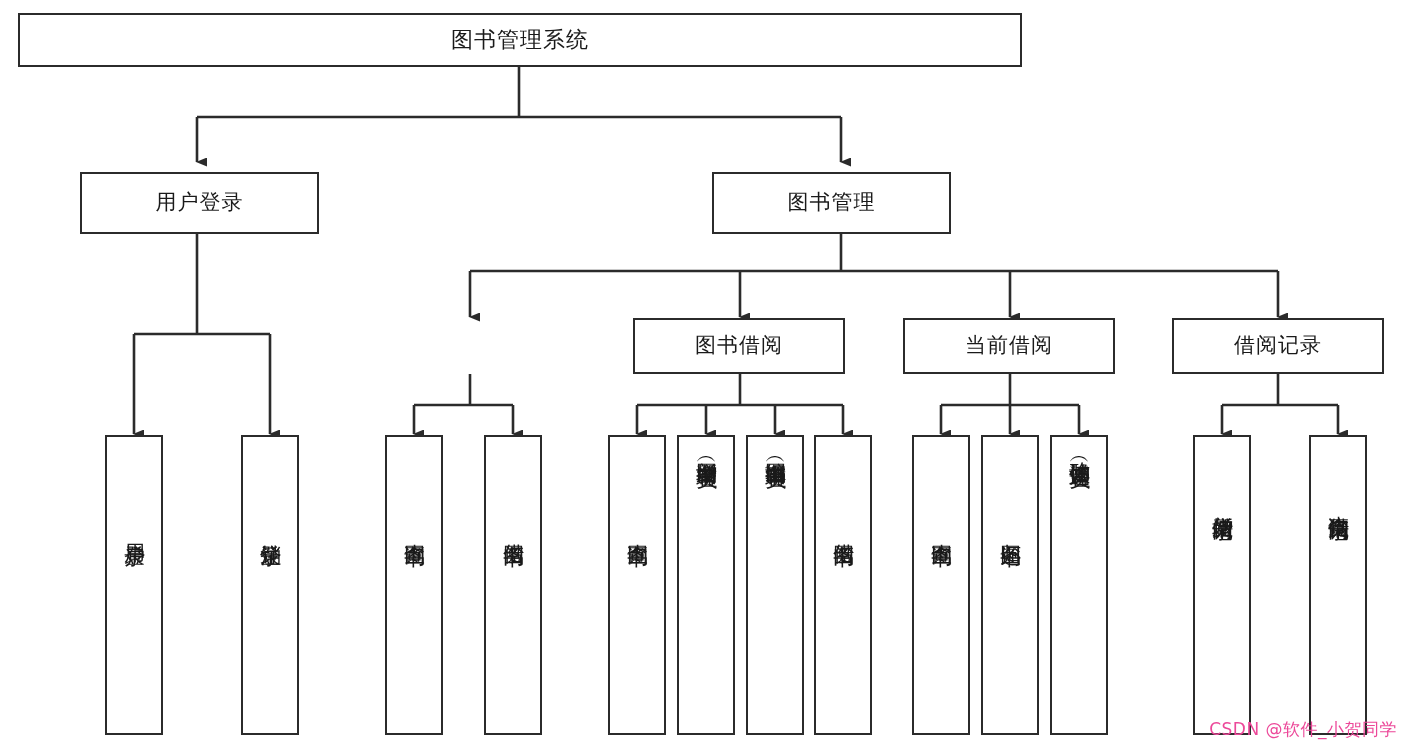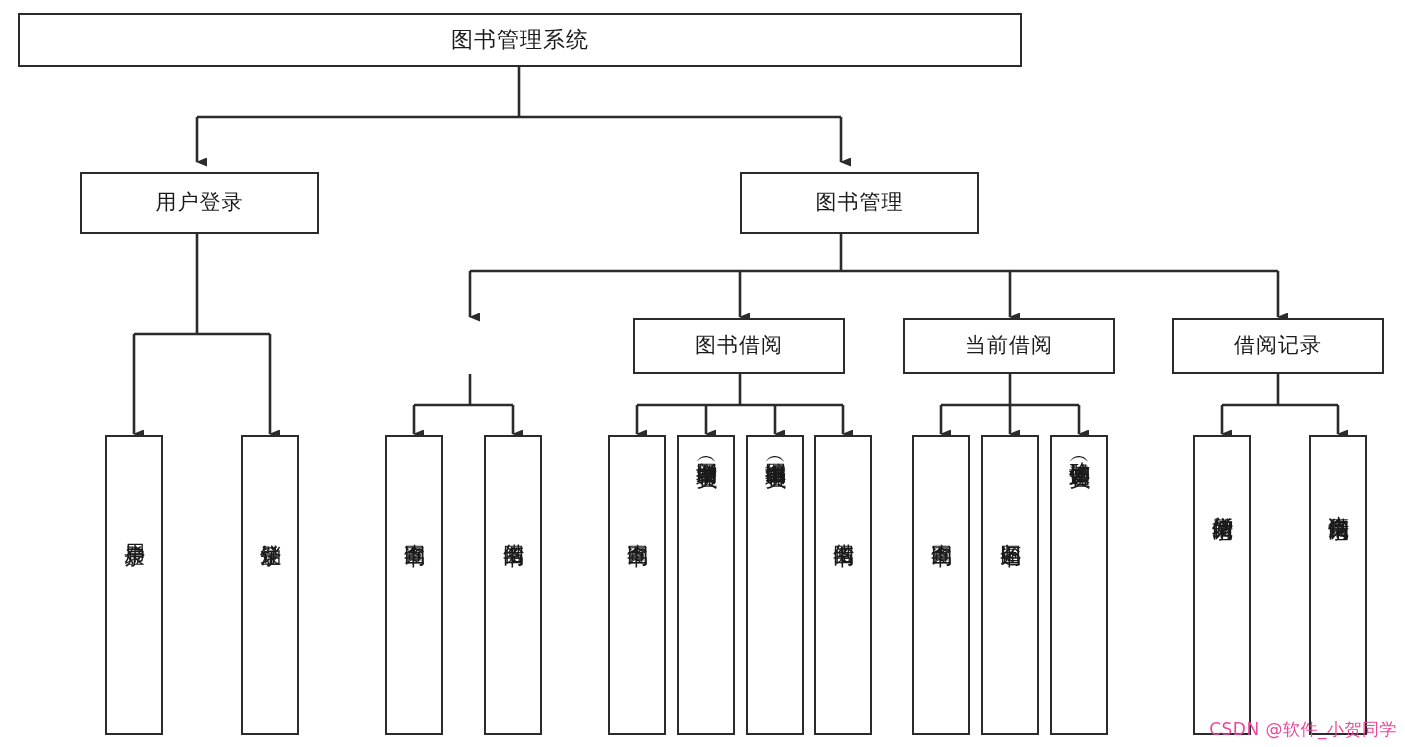--- a/index.html
+++ b/index.html
@@ -134,21 +134,21 @@
     </g>
   </svg>
 
   <div class="node horiz root" style="left:18px; top:13px; width:1004px; height:54px;">
     <span>图书管理系统</span>
   </div>
 
   <div class="node horiz" style="left:80px; top:172px; width:239px; height:62px;">
     <span>用户登录</span>
   </div>
-  <div class="node horiz" style="left:712px; top:172px; width:239px; height:62px;margin-left:28px;">
+  <div class="node horiz" style="left:712px; top:172px; width:239px; height:62px;">
     <span>图书管理</span>
   </div>
 
   <div class="node horiz" style="left:633px; top:318px; width:212px; height:56px;">
     <span>图书借阅</span>
   </div>
   <div class="node horiz" style="left:903px; top:318px; width:212px; height:56px;">
     <span>当前借阅</span>
   </div>
   <div class="node horiz" style="left:1172px; top:318px; width:212px; height:56px;">

